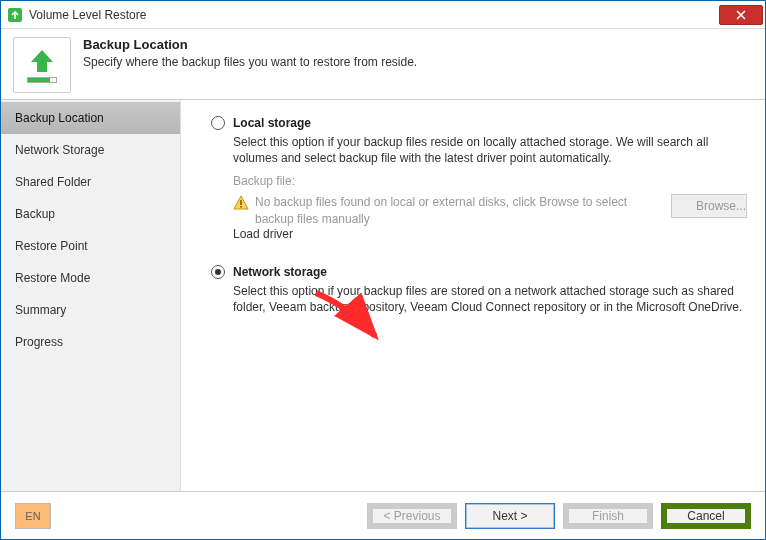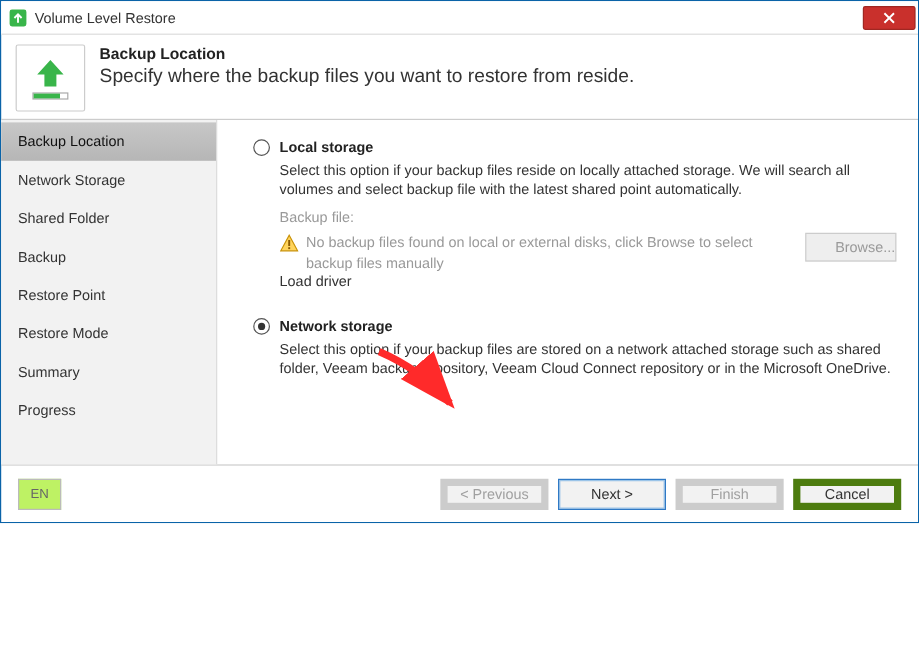--- a/index.html
+++ b/index.html
@@ -1,49 +1,49 @@
 <!DOCTYPE html>
 <html><head>
 <meta charset="utf-8">
 <style>
   * { box-sizing: border-box; }
   html, body { margin:0; padding:0; font-family:"Segoe UI", Tahoma, sans-serif; font-size:12px; background:#fff; }
-  .window { width:766px; height:436px; border:1px solid #0a63a8; display:flex; flex-direction:column; }
+  .window { width:766px; height:540px; border:1px solid #0a63a8; display:flex; flex-direction:column; }
   .titlebar { height:28px; background:#fff; border-bottom:1px solid #ddd; display:flex; align-items:center; padding:0 2px 0 6px; }
   .titlebar .ico { width:16px; height:16px; margin-right:6px; display:flex; align-items:center; justify-content:center; }
   .titlebar .title { flex:1; color:#333; font-size:12px; }
   .titlebar .closebtn { width:44px; height:20px; background:#c9302c; border:1px solid #a02722; border-radius:2px; display:flex; align-items:center; justify-content:center; color:#fff; }
   .titlebar .closebtn svg { stroke:#fff; }
   .header { display:flex; padding:8px 12px 6px 12px; align-items:flex-start; }
   .header .bigicon { width:58px; height:56px; display:flex; flex-direction:column; align-items:center; justify-content:center; border:1px solid #ccc; border-radius:2px; margin-right:12px; }
   .header .bigicon .arrow { color:#2fa02f; }
   .header .bigicon .bar { width:30px; height:6px; border:1px solid #aaa; margin-top:2px; position:relative; background:#fff; }
   .header .bigicon .bar::before { content:""; position:absolute; left:0; top:0; bottom:0; width:22px; background:#39b54a; }
   .header-text .h1 { font-weight:bold; font-size:13px; color:#222; margin-bottom:3px; }
-  .header-text .h2 { color:#333; font-size:16px; }
+  .header-text .h2 { color:#333; font-size:12px; }
   .body { flex:1; display:flex; border-top:1px solid #ccc; position:relative; }
   .sidebar { width:180px; background:#f2f2f2; border-right:1px solid #ddd; padding-top:2px; }
   .sidebar .step { padding:9px 14px; color:#333; cursor:default; font-size:12px; }
   .sidebar .step.active { background:linear-gradient(#c7c7c7,#b6b6b6); color:#111; }
   .content { flex:1; padding:16px 18px 12px 30px; position:relative; }
   .opt { margin-bottom:18px; }
   .opt-head { display:flex; align-items:flex-end; margin-bottom:4px; }
   .opt-head .radio { width:14px; height:14px; border:1px solid #555; border-radius:50%; margin-right:8px; position:relative; background:#fff; }
   .opt-head .radio.selected::after { content:""; position:absolute; left:3px; top:3px; width:6px; height:6px; border-radius:50%; background:#333; }
   .opt-head .label { font-weight:bold; font-size:12px; color:#222; }
   .opt-desc { color:#333; margin-left:22px; line-height:1.35; }
   .sub { margin-left:22px; margin-top:8px; color:#999; }
   .filewarn { display:flex; align-items:flex-start; margin-top:6px; }
   .filewarn .warnicon { width:16px; height:16px; margin-right:6px; color:#e4a40a; flex:0 0 auto; margin-top:1px; }
   .filewarn .txt { color:#999; flex:1; line-height:1.35; }
   .browse { width:76px; height:24px; border:1px solid #ccc; background:#eee; color:#999; margin-left:10px; text-align:right; line-height:22px; font-size:12px; flex:0 0 auto; }
   .load { margin-left:22px; color:#333; }
   .arrow-anno { position:absolute; left:130px; top:188px; pointer-events:none; }
   .footer { height:48px; border-top:1px solid #ccc; display:flex; align-items:center; padding:0 14px; }
-  .lang { width:36px; height:26px; border:1px solid #bbb; background:#bef264; color:#666; display:flex; align-items:center; justify-content:center; font-size:11px; }
+  .lang { width:36px; height:26px; border:1px solid #bbb; background:#fdba74; color:#666; display:flex; align-items:center; justify-content:center; font-size:11px; }
   .spacer { flex:1; }
   .btn { width:90px; height:26px; border:6px solid #4d7c0f; background:#f2f2f2; margin-left:8px; display:flex; align-items:center; justify-content:center; font-size:12px; color:#333; }
   .btn.disabled { color:#a0a0a0; border-color:#ccc; }
   .btn.primary { border:1px solid #2f79c5; box-shadow: inset 0 0 0 1px #9bc4e8; }
 </style>
 </head>
 <body>
 
 <div class="window">
   <div class="titlebar">
@@ -86,21 +86,21 @@
       <div class="step">Progress</div>
     </div>
 
     <div class="content">
 
       <div class="opt">
         <div class="opt-head">
           <span class="radio"></span>
           <span class="label">Local storage</span>
         </div>
-        <div class="opt-desc">Select this option if your backup files reside on locally attached storage. We will search all volumes and select backup file with the latest shared point automatically.</div>
+        <div class="opt-desc">Select this option if your backup files reside on locally attached storage. We will search all volumes and select backup file with the latest driver point automatically.</div>
         <div class="sub">Backup file:</div>
         <div class="sub filewarn">
           <span class="warnicon">
             <svg width="16" height="16" viewBox="0 0 16 16">
                 <path d="M8 1 L15 14 H1 Z" fill="#ffd45c" stroke="#c99208"></path>
                 <rect x="7.2" y="5" width="1.6" height="5" fill="#8a5a00"></rect>
                 <rect x="7.2" y="11" width="1.6" height="1.6" fill="#8a5a00"></rect>
               </svg>
           </span>
           <span class="txt">No backup files found on local or external disks, click Browse to select backup files manually</span>

